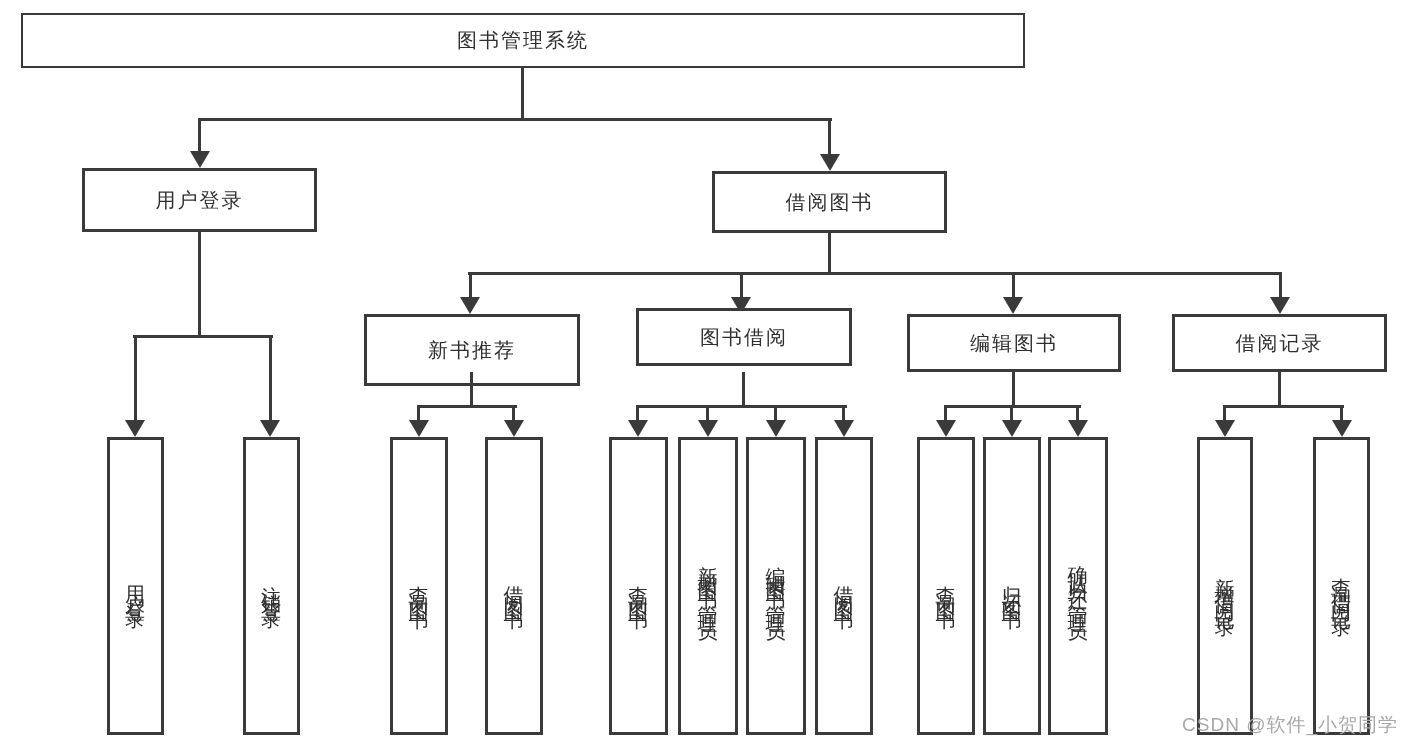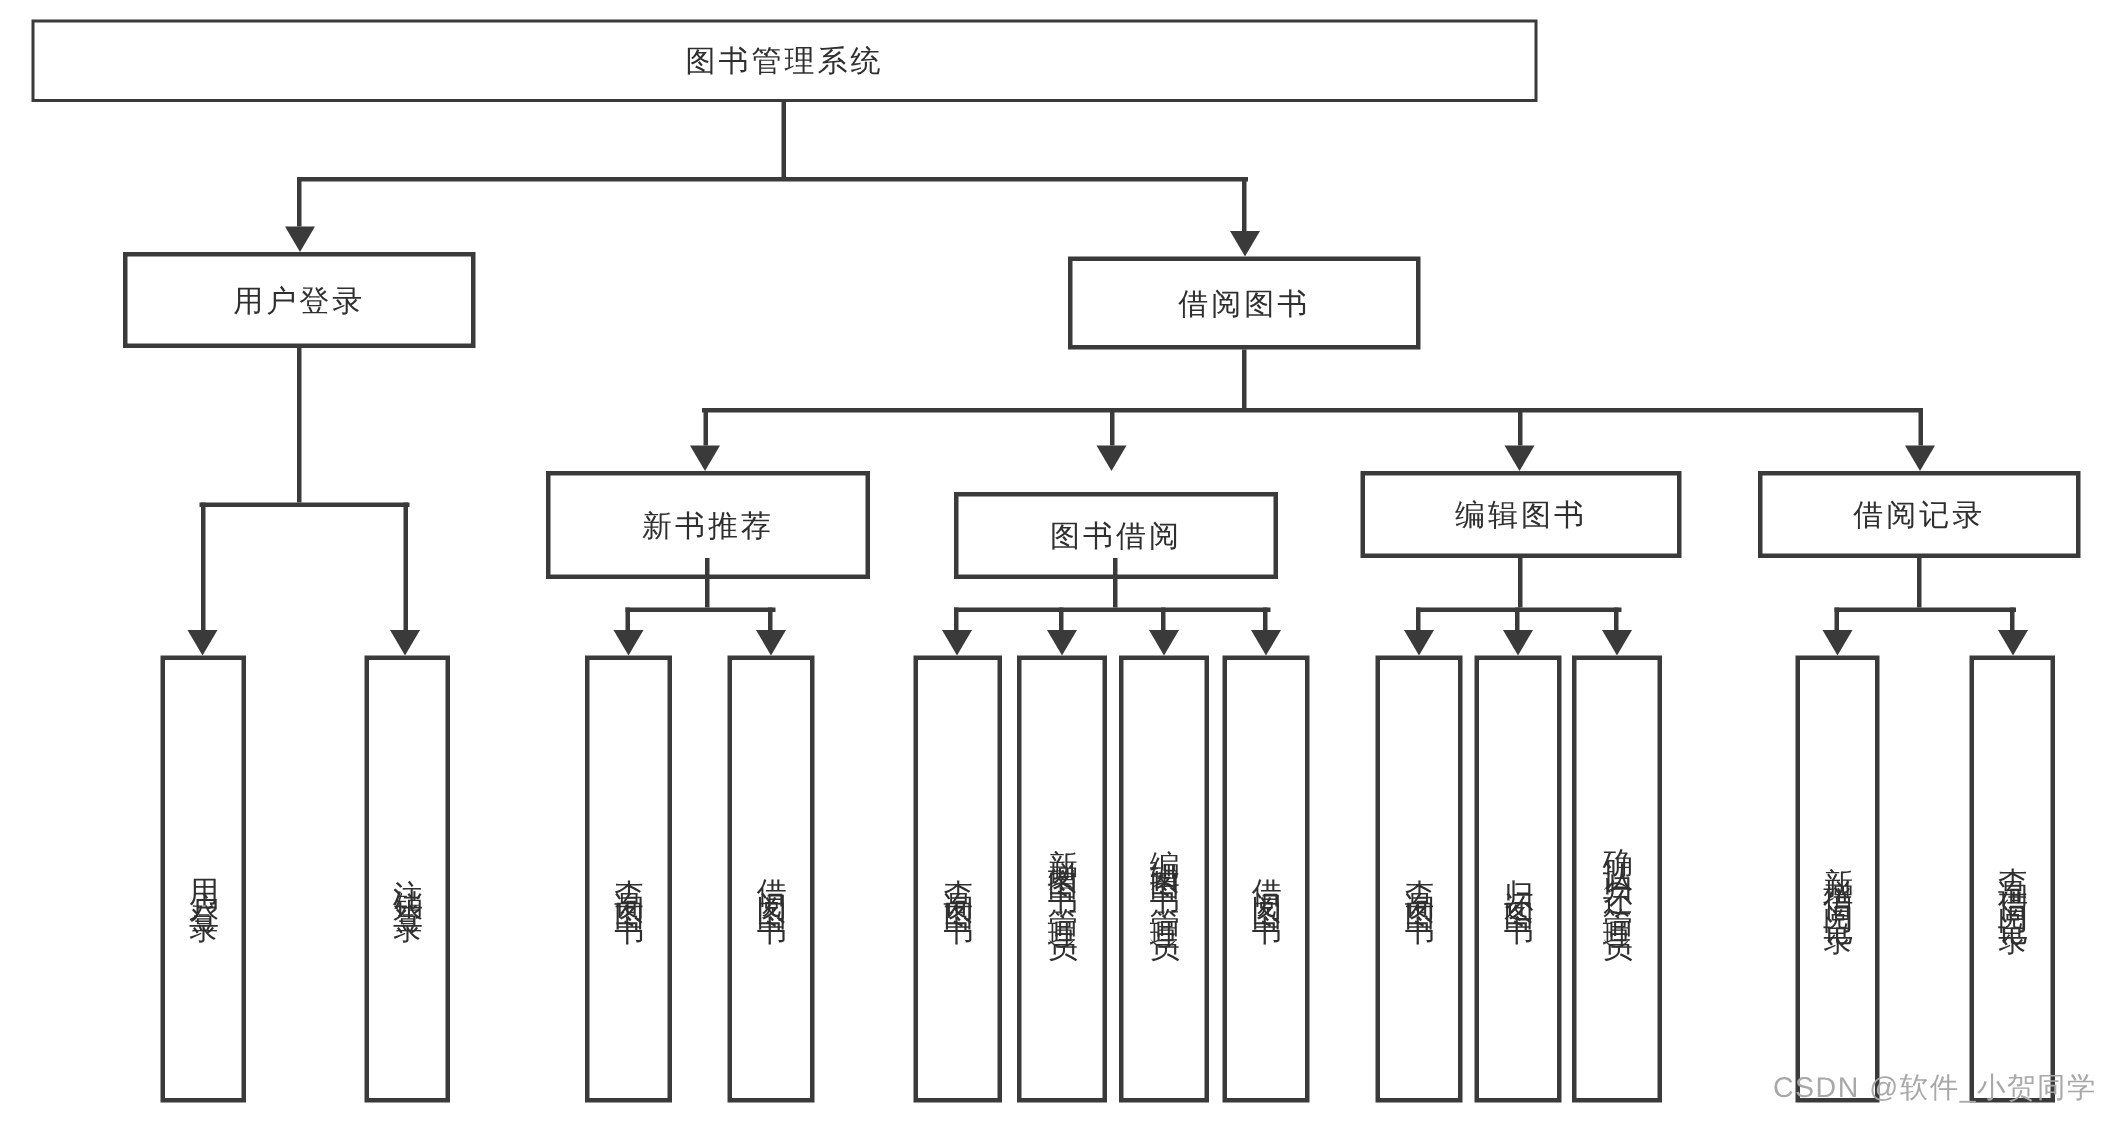--- a/index.html
+++ b/index.html
@@ -85,21 +85,21 @@
   <div class="vline" style="left:740px;top:272px;height:25px;"></div>
   <div class="arr" style="left:731px;top:297px;"></div>
   <div class="vline" style="left:1012px;top:272px;height:25px;"></div>
   <div class="arr" style="left:1003px;top:297px;"></div>
   <div class="vline" style="left:1279px;top:272px;height:25px;"></div>
   <div class="arr" style="left:1270px;top:297px;"></div>
 
   <div class="box" style="left:364px;top:314px;width:216px;height:72px;">
     <span>新书推荐</span>
   </div>
-  <div class="box" style="left:636px;top:328px;width:216px;height:58px;">
+  <div class="box" style="left:636px;top:308px;width:216px;height:58px;">
     <span>图书借阅</span>
   </div>
   <div class="box" style="left:907px;top:314px;width:214px;height:58px;">
     <span>编辑图书</span>
   </div>
   <div class="box" style="left:1172px;top:314px;width:215px;height:58px;">
     <span>借阅记录</span>
   </div>
 
   <div class="vline" style="left:470px;top:372px;height:33px;"></div>

